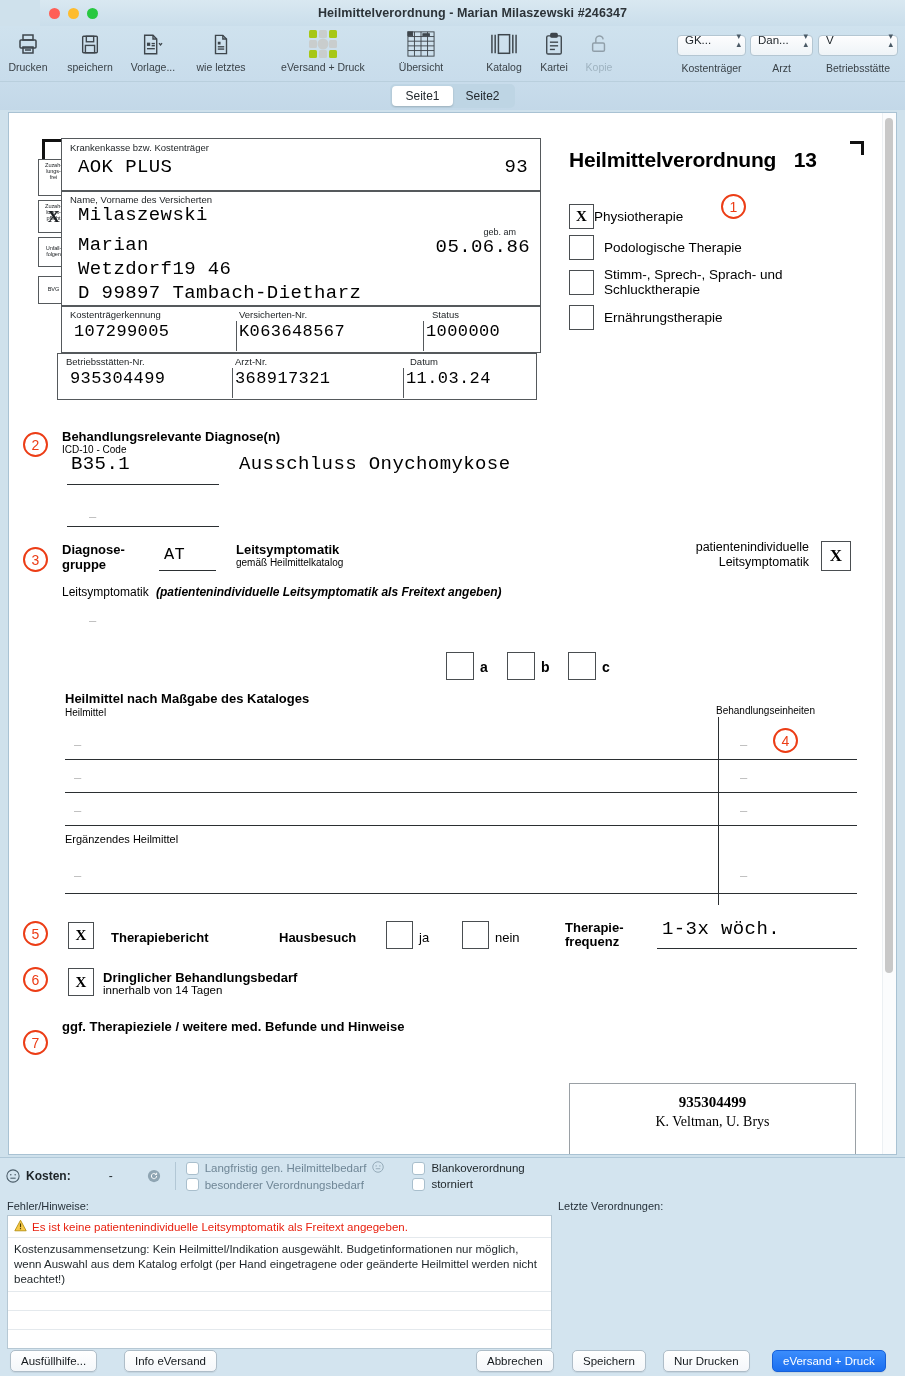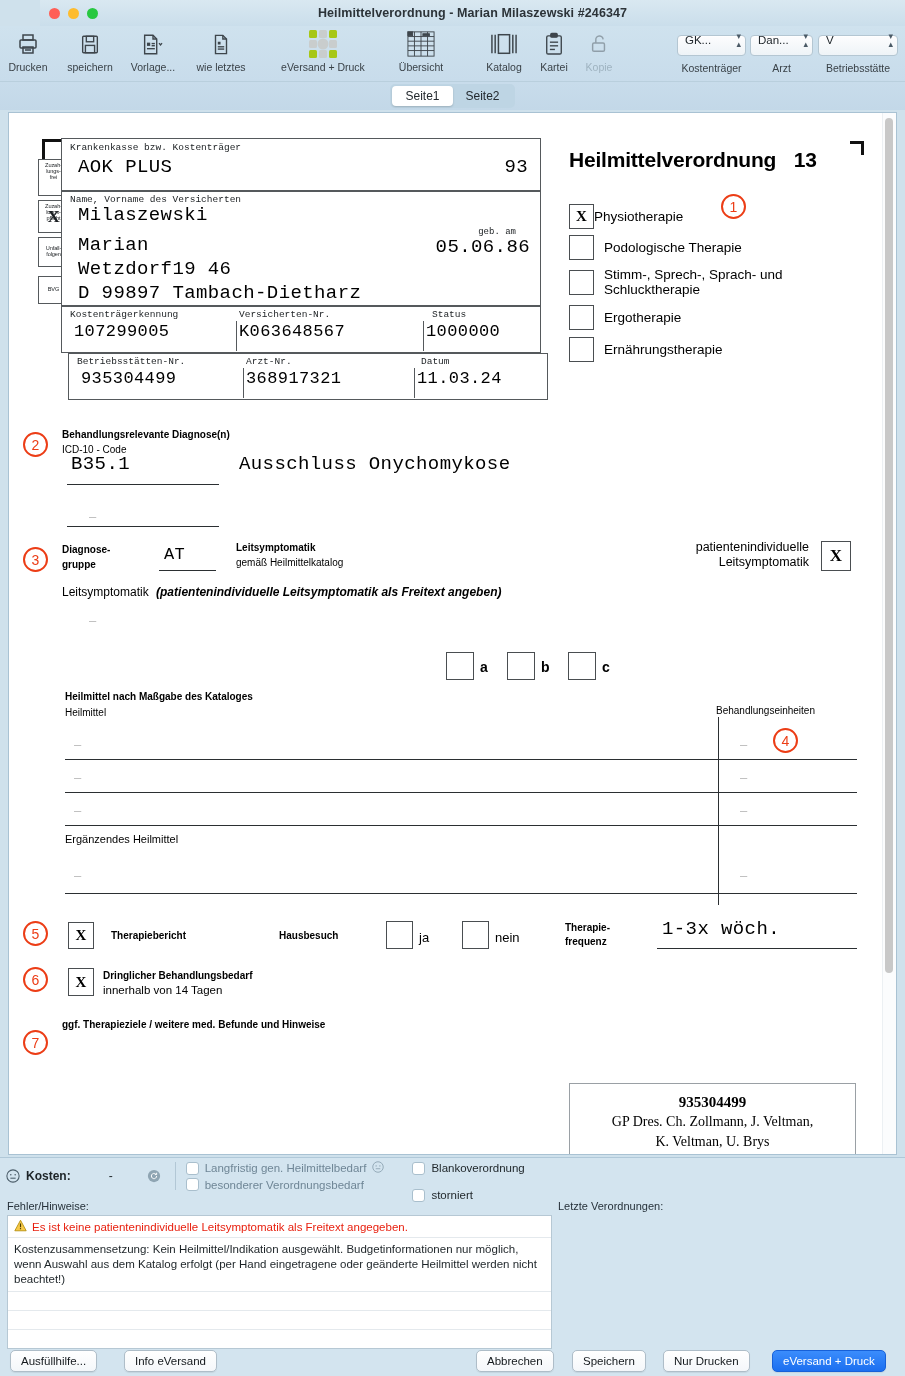--- a/index.html
+++ b/index.html
@@ -73,59 +73,59 @@
   .sidebox {
     position: absolute; left: 29px; width: 31px; border: 1px solid #55595c;
     background: #fff; text-align: center; font-size: 5.6px; line-height: 6.2px;
     color: #1b1f22; padding: 2px 0; letter-spacing: -.1px;
   }
   .sidebox .xglyph { position: absolute; left: 0; right: 0; top: 50%; transform: translateY(-50%);
     font-size: 17px; font-weight: bold; font-family: "Liberation Serif", serif; }
 
   
   .hdrbox { position: absolute; border: 1px solid #55595c; background: #fff; }
-  .fldlabel { font-size: 9.5px; color: #1b1f22; font-family: Liberation Mono, monospace; }
+  .fldlabel { font-size: 9.5px; color: #1b1f22; }
   .fldval { font-family: "Liberation Mono", monospace; font-size: 19px; letter-spacing: .4px; color: #000; }
   .fldval.sm { font-size: 17px; }
 
   .cornermark { position: absolute; }
 
   .bigtitle { font-size: 21px; font-weight: bold; letter-spacing: -.2px; }
 
   .cbox { border: 1px solid #4a4e51; background: #fff; display: inline-flex;
     align-items: center; justify-content: center; font-family: "Liberation Serif", serif;
     font-size: 15px; font-weight: bold; }
 
   .circmark {
     position: absolute; width: 25px; height: 25px; border: 2px solid #ec3d16;
     border-radius: 50%; color: #ec3d16; font-size: 14px;
     display: flex; align-items: center; justify-content: center;
     font-family: "Liberation Sans", sans-serif;
   }
 
-  .secthead { font-size: 10px; font-weight: bold; }
+  .secthead { font-size: 13px; font-weight: bold; }
   .smalllab { font-size: 10px; }
   .dash { color: #b9b9b9; font-size: 13px; }
 
   .stampbox {
     position: absolute; border: 1px solid #9aa0a5; background: #fff;
     font-family: "Liberation Serif", serif; text-align: center; line-height: 20px;
   }
 
   
   .botpanel { position: absolute; left: 0; top: 1157px; width: 905px; height: 219px;
     background: #d3e4ef; border-top: 1px solid #b0c8d8; }
 
   .kostenrow { height: 36px; display: flex; align-items: center; padding: 0 6px; position: relative; }
   .kostenlab { font-size: 12px; font-weight: bold; color: #1d2428; }
   .vdiv { width: 1px; height: 28px; background: #b2c7d5; margin: 0 10px; }
   .ckrow { display: flex; flex-direction: column; gap: 3px; }
   .ck { display: flex; align-items: center; gap: 6px; font-size: 11.5px; color: #6f8696; }
   .ckbox { width: 13px; height: 13px; border: 1px solid #a9bfcd; border-radius: 3px; background: #fff; }
-  .ck.dark { color: #1d2428; margin-top: 11px; }
+  .ck.dark { color: #1d2428; }
 
   .panellabel { font-size: 11px; color: #26313a; }
   .errbox { background: #fff; border: 1px solid #b6c8d4; }
   .errline { font-size: 11.5px; color: #e8200f; padding: 3px 6px; display: flex; align-items: center; gap: 5px; border-bottom: 1px solid #e4e9ed; }
   .infoline { font-size: 11.5px; color: #1d2428; padding: 4px 6px; line-height: 15px; border-bottom: 1px solid #e4e9ed; }
   .emptyline { height: 19px; border-bottom: 1px solid #e4e9ed; }
 
   .btn {
     background: linear-gradient(#ffffff,#f4f7fa); border: 1px solid #aebdc8;
     border-radius: 5px; font-size: 11.5px; color: #14191d; padding: 4px 10px;
@@ -336,21 +336,21 @@
         <div style="position:absolute; left:8px; top:2px;" class="fldlabel">Kostenträgerkennung</div>
         <div style="position:absolute; left:12px; top:15px;" class="fldval sm">107299005</div>
         <div style="position:absolute; left:177px; top:2px;" class="fldlabel">Versicherten-Nr.</div>
         <div style="position:absolute; left:177px; top:15px;" class="fldval sm">K063648567</div>
         <div style="position:absolute; left:370px; top:2px;" class="fldlabel">Status</div>
         <div style="position:absolute; left:364px; top:15px;" class="fldval sm">1000000</div>
         <div style="position:absolute; left:174px; top:14px; width:1px; height:30px; background:#55595c;"></div>
         <div style="position:absolute; left:361px; top:14px; width:1px; height:30px; background:#55595c;"></div>
       </div>
 
-      <div class="hdrbox" style="left:59px; top:240px; width:480px; height:47px;">
+      <div class="hdrbox" style="left:48px; top:240px; width:480px; height:47px;">
         <div style="position:absolute; left:8px; top:2px;" class="fldlabel">Betriebsstätten-Nr.</div>
         <div style="position:absolute; left:12px; top:15px;" class="fldval sm">935304499</div>
         <div style="position:absolute; left:177px; top:2px;" class="fldlabel">Arzt-Nr.</div>
         <div style="position:absolute; left:177px; top:15px;" class="fldval sm">368917321</div>
         <div style="position:absolute; left:352px; top:2px;" class="fldlabel">Datum</div>
         <div style="position:absolute; left:348px; top:15px;" class="fldval sm">11.03.24</div>
         <div style="position:absolute; left:174px; top:14px; width:1px; height:30px; background:#55595c;"></div>
         <div style="position:absolute; left:345px; top:14px; width:1px; height:30px; background:#55595c;"></div>
       </div>
 
@@ -368,24 +368,20 @@
         <div style="display:flex; align-items:center; height:32px;">
           <span class="cbox" style="width:25px;height:25px;"></span>
           <span style="font-size:13.5px; margin-left:10px;">Podologische Therapie</span>
         </div>
         <div style="display:flex; align-items:center; height:38px;">
           <span class="cbox" style="width:25px;height:25px; flex:none;"></span>
           <span style="font-size:13.5px; margin-left:10px; line-height:15px;">Stimm-, Sprech-, Sprach- und<br>Schlucktherapie</span>
         </div>
         <div style="display:flex; align-items:center; height:32px;">
           <span class="cbox" style="width:25px;height:25px;"></span>
-          <span style="font-size:13.5px; margin-left:10px;">Ergotherapie</span>
-        </div>
-        <div style="display:flex; align-items:center; height:32px;">
-          <span class="cbox" style="width:25px;height:25px;"></span>
           <span style="font-size:13.5px; margin-left:10px;">Ernährungstherapie</span>
         </div>
       </div>
 
       <div class="circmark" style="left:712px; top:81px;">1</div>
       <div class="circmark" style="left:14px; top:319px;">2</div>
       <div class="circmark" style="left:14px; top:434px;">3</div>
       <div class="circmark" style="left:764px; top:615px;">4</div>
       <div class="circmark" style="left:14px; top:808px;">5</div>
       <div class="circmark" style="left:14px; top:854px;">6</div>
@@ -461,21 +457,20 @@
       <div style="position:absolute; left:648px; top:835px; width:200px; border-bottom:1px solid #2b2f32;"></div>
 
       <span class="cbox" style="position:absolute; left:59px; top:855px; width:26px; height:28px;">X</span>
       <div class="secthead" style="position:absolute; left:94px; top:857px;">Dringlicher Behandlungsbedarf</div>
       <div style="position:absolute; left:94px; top:871px; font-size:11.5px;">innerhalb von 14 Tagen</div>
 
       <div class="secthead" style="position:absolute; left:53px; top:906px;">ggf. Therapieziele / weitere med. Befunde und Hinweise</div>
 
       <div class="stampbox" style="left:560px; top:970px; width:287px; height:80px; padding-top:8px;">
         <div style="font-weight:bold; font-size:15px;">935304499</div>
-        <div style="font-size:14px;">GP Dres. Ch. Zollmann, J. Veltman,</div>
         <div style="font-size:14px;">K. Veltman, U. Brys</div>
       </div>
 
     </div>
 
     <div class="scrolltrack">
       <div class="scrollthumb"></div>
     </div>
   </div>
 

